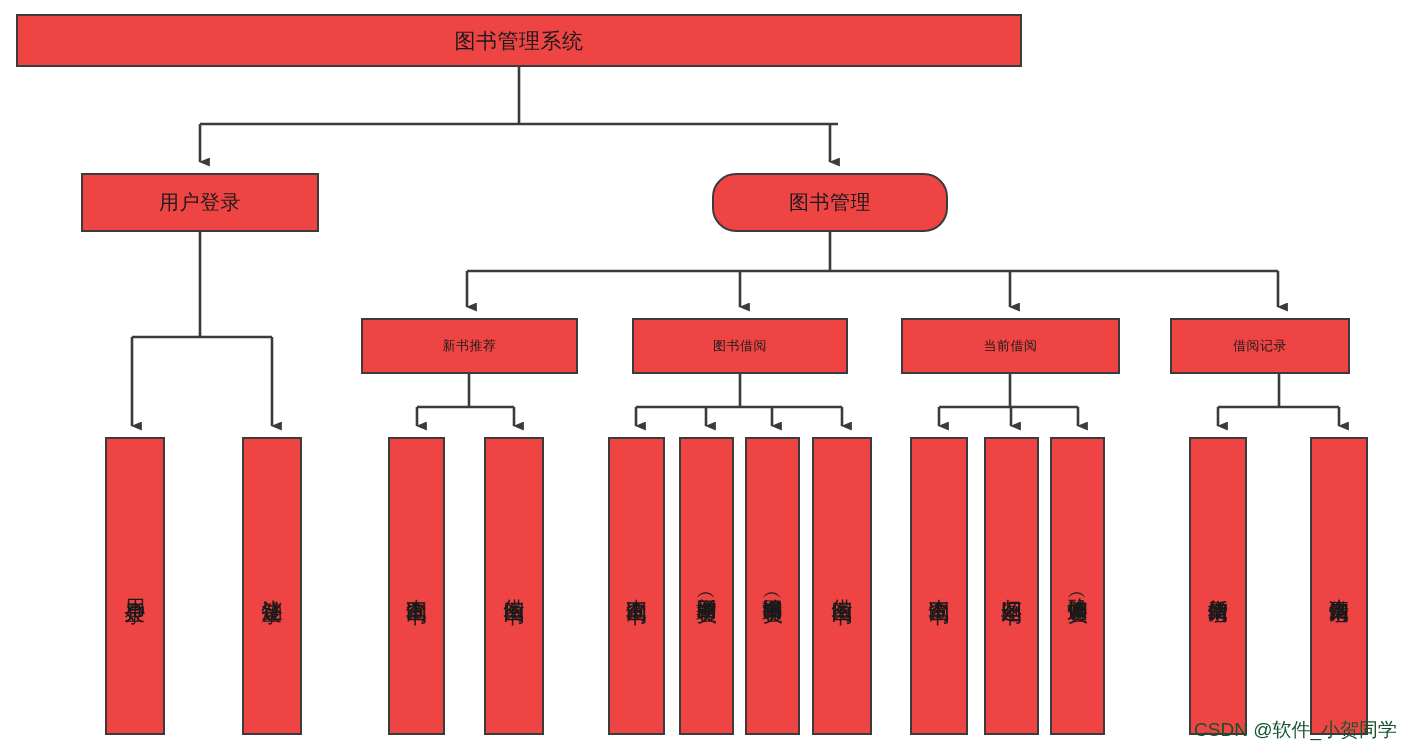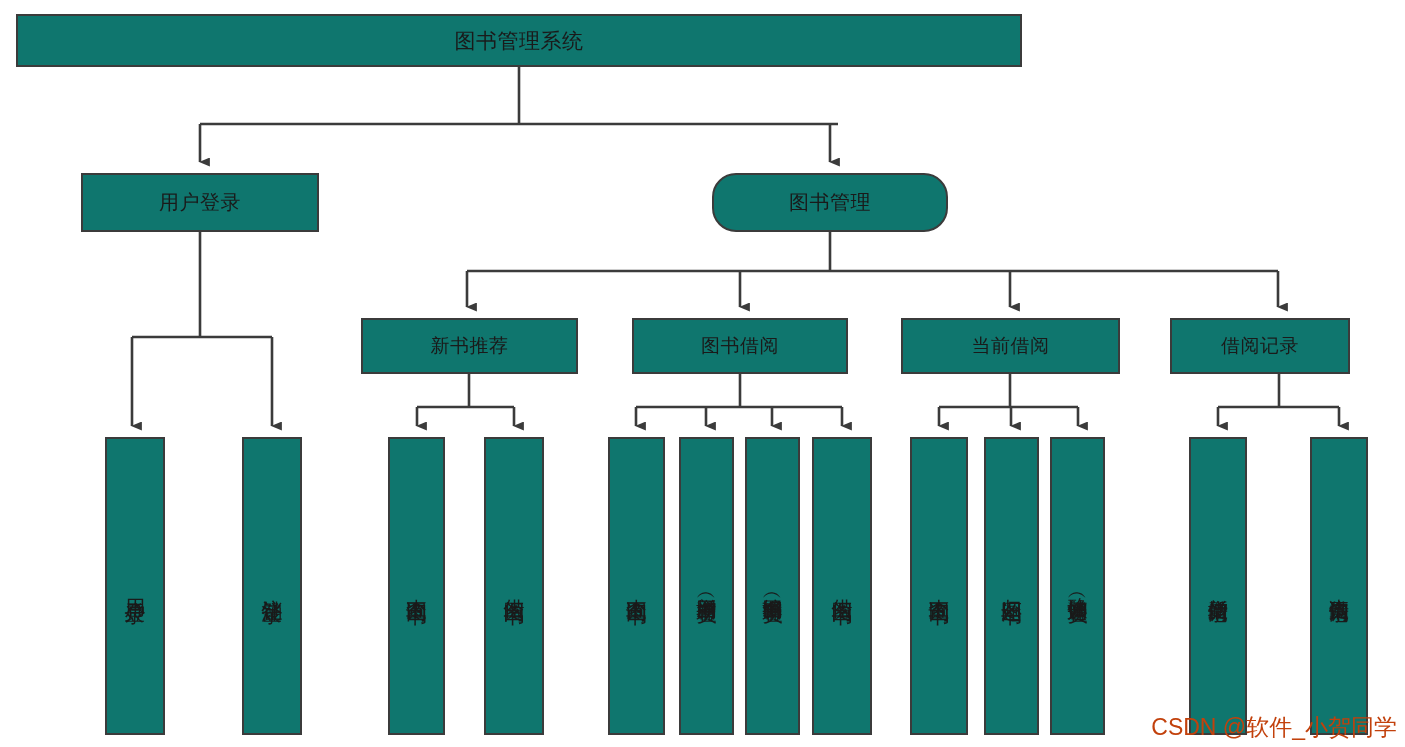--- a/index.html
+++ b/index.html
@@ -9,21 +9,21 @@
     font-family:"Liberation Sans","DejaVu Sans",sans-serif;
     overflow:hidden;
     position:relative;
   }
   #stage{position:absolute;left:0;top:0;width:1405px;height:747px;}
   svg#wires{position:absolute;left:0;top:0;width:1405px;height:747px;}
 
   .node{
     position:absolute;
     box-sizing:border-box;
-    background:#0f766e;
+    background:#ef4444;
     border:2px solid #3b3b3b;
     display:flex;
     align-items:center;
     justify-content:center;
     color:#1a1a1a;
   }
   .node .lbl{
     display:block;
     text-align:center;
     line-height:1.12;
@@ -34,21 +34,21 @@
   #n-root{left:16px;top:14px;width:1006px;height:53px;}
   #n-root .lbl{font-size:21px;}
 
   
   #n-login{left:81px;top:173px;width:238px;height:59px;}
   #n-books{left:712px;top:173px;width:236px;height:59px;border-radius:24px;}
   #n-login .lbl,#n-books .lbl{font-size:20px;}
 
   
   .l3{top:318px;height:56px;}
-  .l3 .lbl{font-size:19px;}
+  .l3 .lbl{font-size:13px;}
   #n-newrec{left:361px;width:217px;}
   #n-borrow{left:632px;width:216px;}
   #n-current{left:901px;width:219px;}
   #n-record{left:1170px;width:180px;}
 
   
   .leaf{top:437px;height:298px;}
   .leaf .lbl{
     writing-mode:vertical-rl;
     text-orientation:upright;
@@ -70,22 +70,22 @@
   #lf-9{left:984px;width:55px;}
   #lf-10{left:1050px;width:55px;}
   #lf-11{left:1189px;width:58px;}
   #lf-12{left:1310px;width:58px;}
 
   .leaf.tall .lbl{font-size:20px;letter-spacing:1px;}
 
   #watermark{
     position:absolute;
     right:8px;bottom:4px;
-    font-size:23px;
-    color:#c2410c;
+    font-size:19px;
+    color:#14532d;
     white-space:nowrap;
     pointer-events:none;
     z-index:5;
   }
 </style>
 </head>
 <body>
 
 <div id="stage">
 

